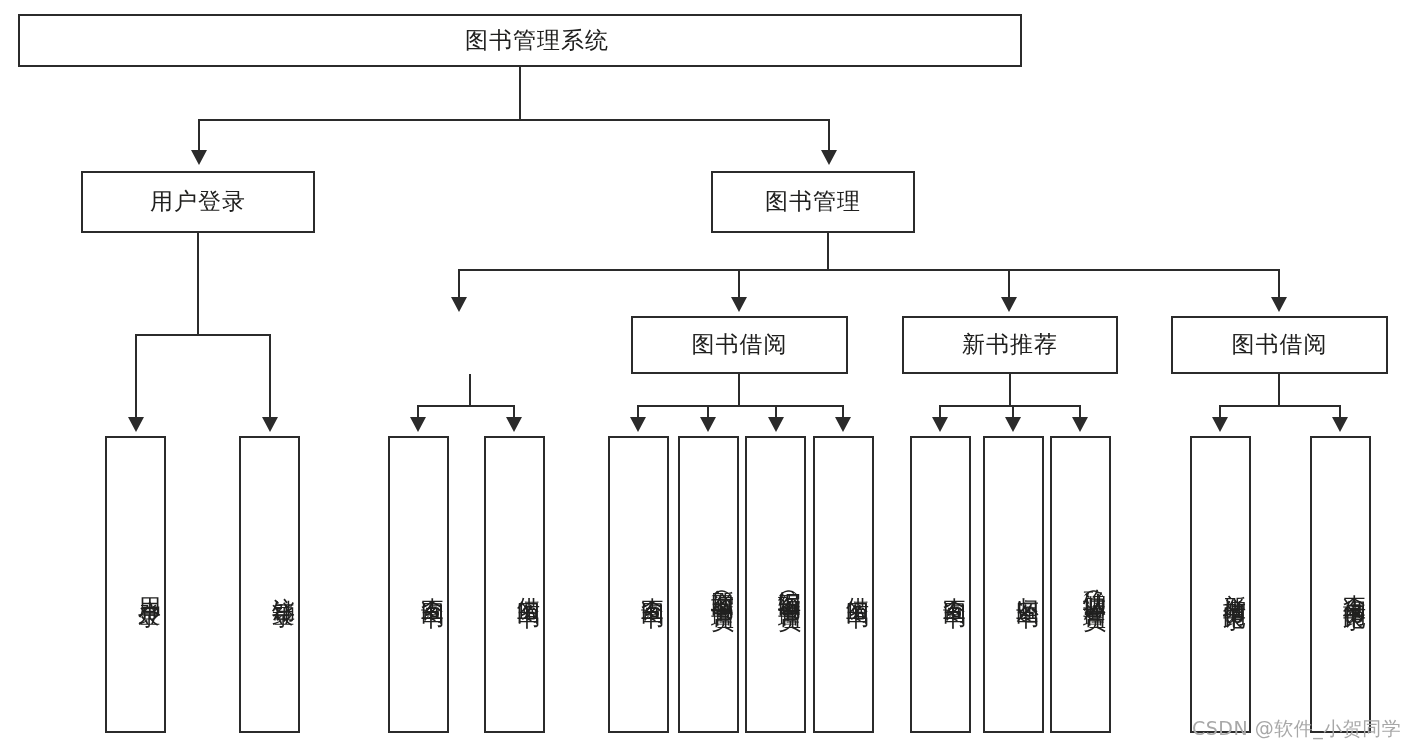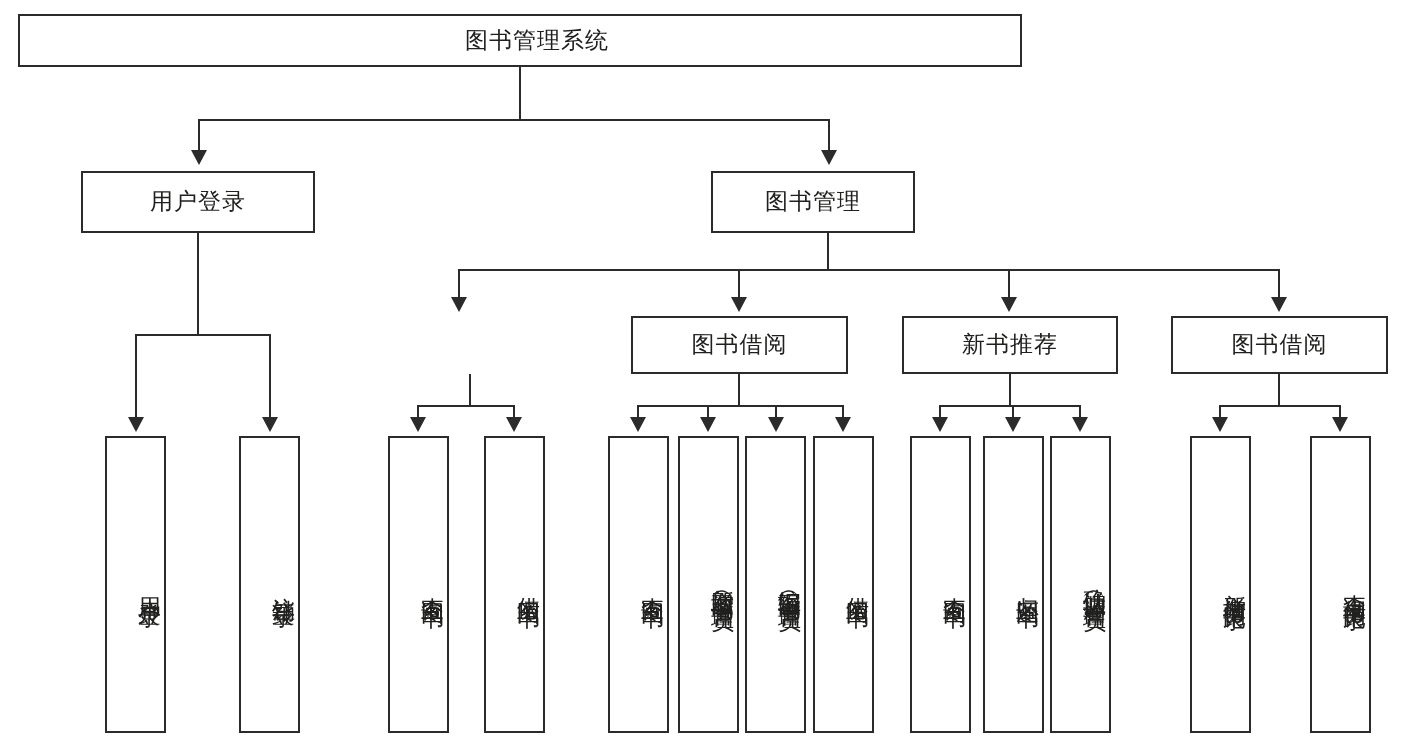--- a/index.html
+++ b/index.html
@@ -197,14 +197,15 @@
   <div class="node v" style="left:1050px; top:436px; width:61px; height:297px;">
     <span class="vtext">确认归还（管理员）</span>
   </div>
   <div class="node v" style="left:1190px; top:436px; width:61px; height:297px;">
     <span class="vtext">新增借阅记录</span>
   </div>
   <div class="node v" style="left:1310px; top:436px; width:61px; height:297px;">
     <span class="vtext">查询借阅记录</span>
   </div>
 
+  <div class="watermark" style="left:1192px; top:716px;">CSDN @软件_小贺同学</div>
 
 </div>
 
 </body></html>

